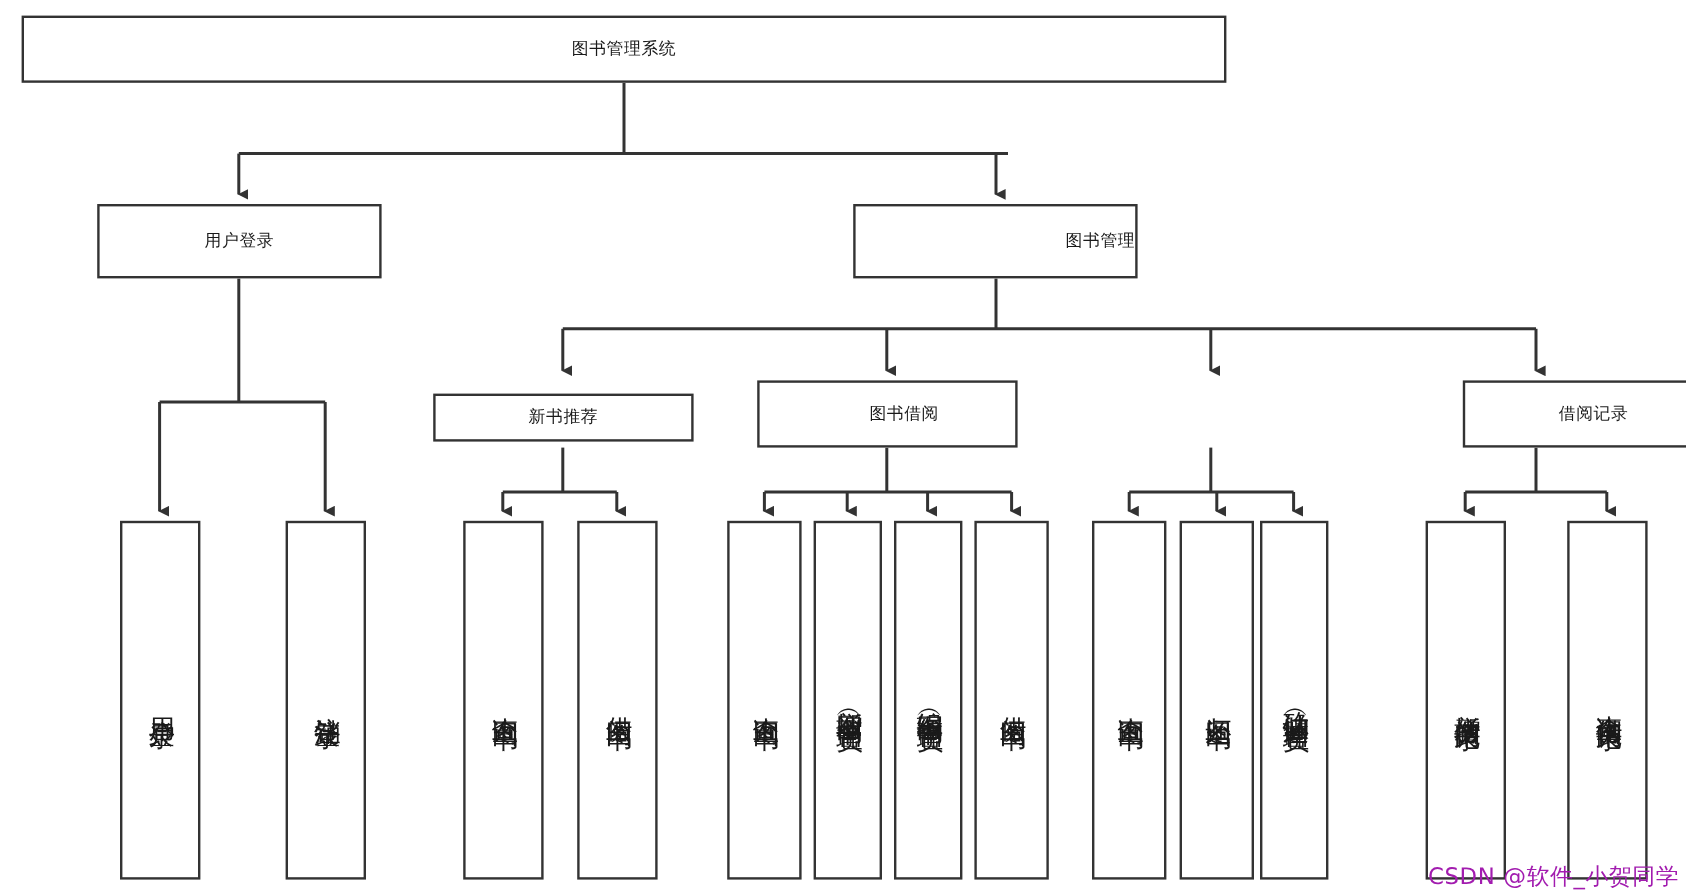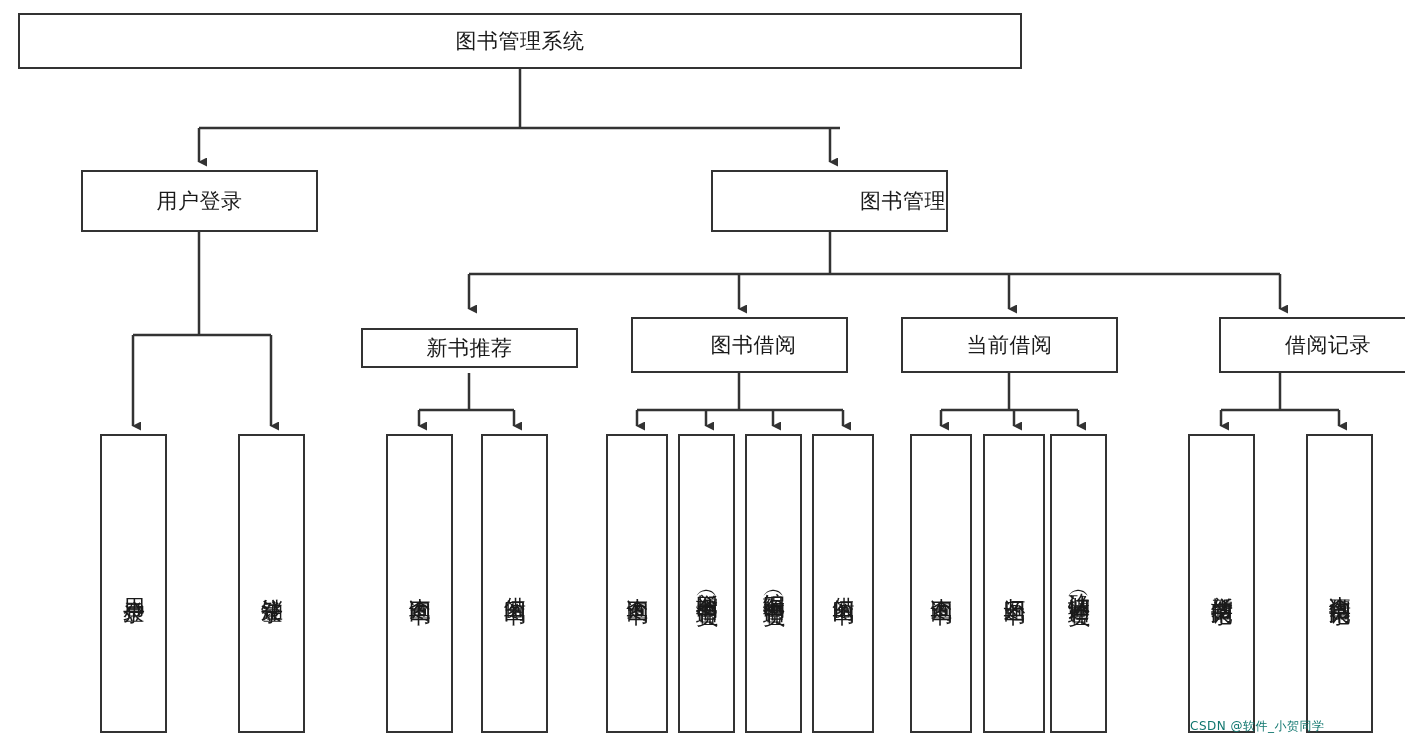--- a/index.html
+++ b/index.html
@@ -29,43 +29,43 @@
     position: absolute;
     box-sizing: border-box;
     border: 2.5px solid #333333;
     background: #ffffff;
     display: flex;
     align-items: center;
     justify-content: center;
     overflow: hidden;
   }
   .node-label {
-    font-size: 21px;
+    font-size: 14px;
     color: #1a1a1a;
     line-height: 1.15;
     letter-spacing: 0.5px;
     white-space: nowrap;
   }
   .node.vertical {
     align-items: center;
     justify-content: center;
   }
   .node.vertical .node-label {
     writing-mode: vertical-rl;
     text-orientation: upright;
     font-size: 22px;
     line-height: 1.22;
     letter-spacing: 2px;
     white-space: nowrap;
     display: block;
   }
   .watermark {
     position: absolute;
-    font-size: 12px;
-    color: #0f766e;
+    font-size: 19px;
+    color: #a21caf;
     letter-spacing: 0.5px;
     white-space: nowrap;
     user-select: none;
   }
 </style>
 </head>
 <body>
 
 <div id="canvas">
 
@@ -129,23 +129,20 @@
   <div class="node" id="node-book-manage" style="left: 711px; top: 170px; width: 237px; height: 62px; justify-content: flex-end;">
     <span class="node-label">图书管理</span>
   </div>
 
   <div class="node" id="node-new-book-rec" style="left: 361px; top: 328px; width: 217px; height: 40px;">
     <span class="node-label">新书推荐</span>
   </div>
   <div class="node" id="node-book-borrow" style="left: 631px; top: 317px; width: 217px; height: 56px; padding-left: 28px;">
     <span class="node-label">图书借阅</span>
   </div>
-  <div class="node" id="node-current-borrow" style="left: 901px; top: 317px; width: 217px; height: 56px;">
-    <span class="node-label">当前借阅</span>
-  </div>
   <div class="node" id="node-borrow-record" style="left: 1171px; top: 317px; width: 218px; height: 56px; margin-left: 48px;">
     <span class="node-label">借阅记录</span>
   </div>
 
   <div class="node vertical" id="node-leaf-user-login" style="left: 100px; top: 434px; width: 67px; height: 299px;">
     <span class="node-label">用户登录</span>
   </div>
   <div class="node vertical" id="node-leaf-user-logout" style="left: 238px; top: 434px; width: 67px; height: 299px;">
     <span class="node-label">注销登录</span>
   </div>

